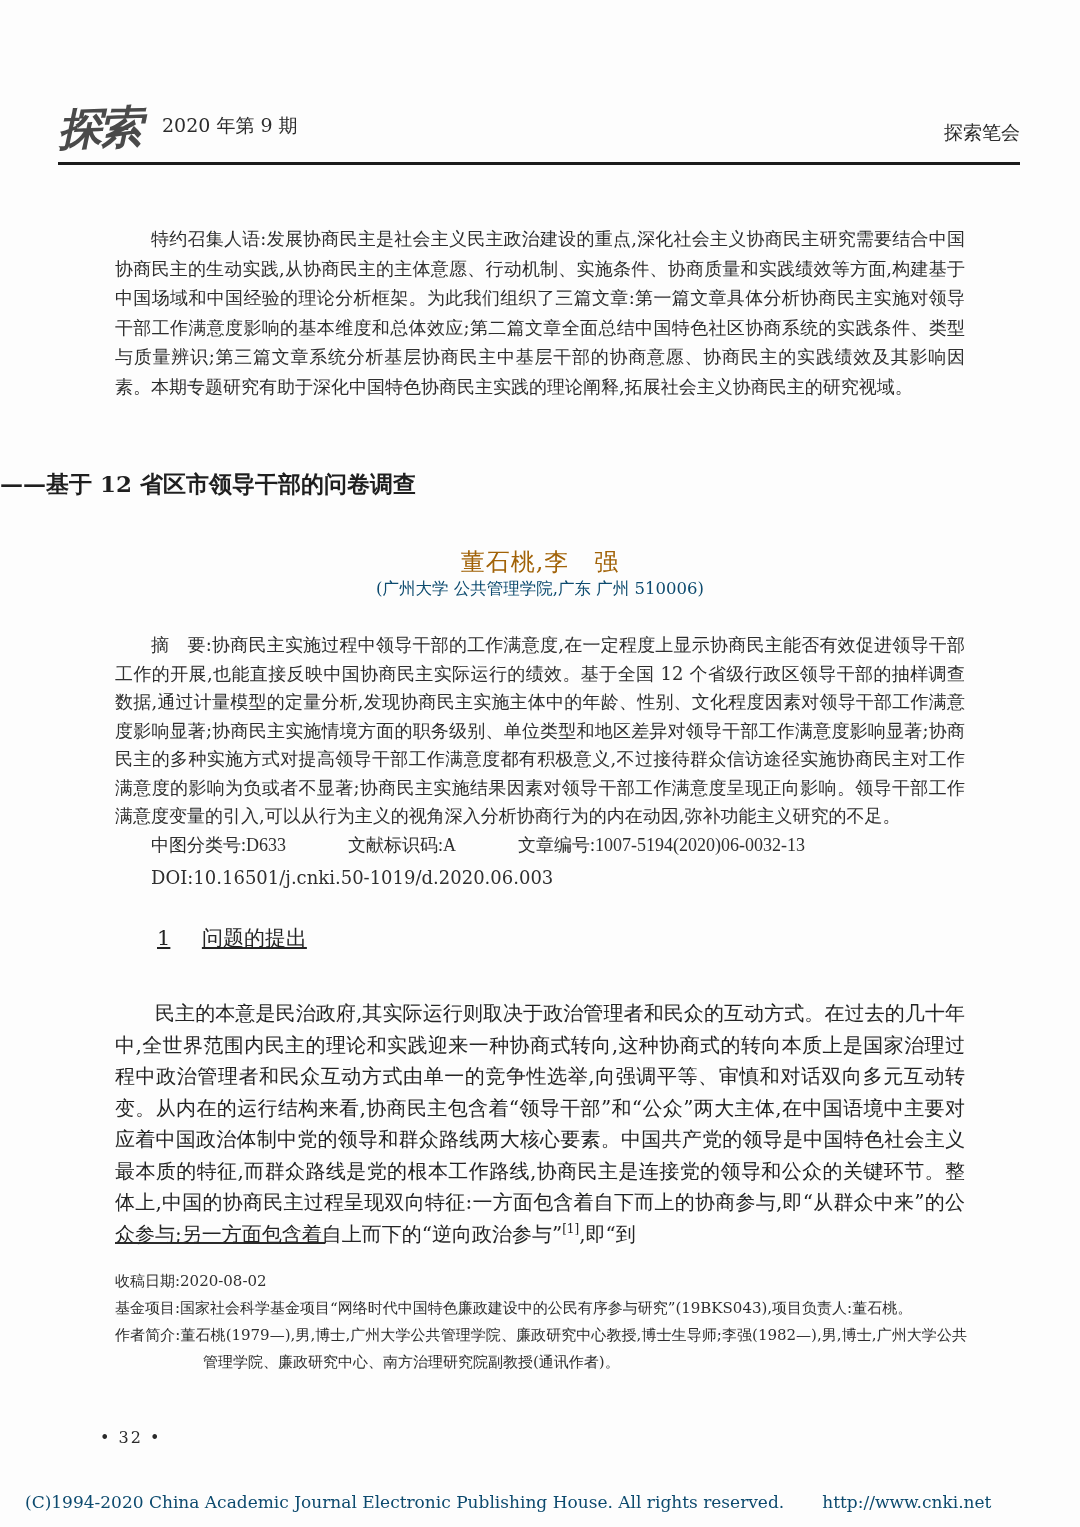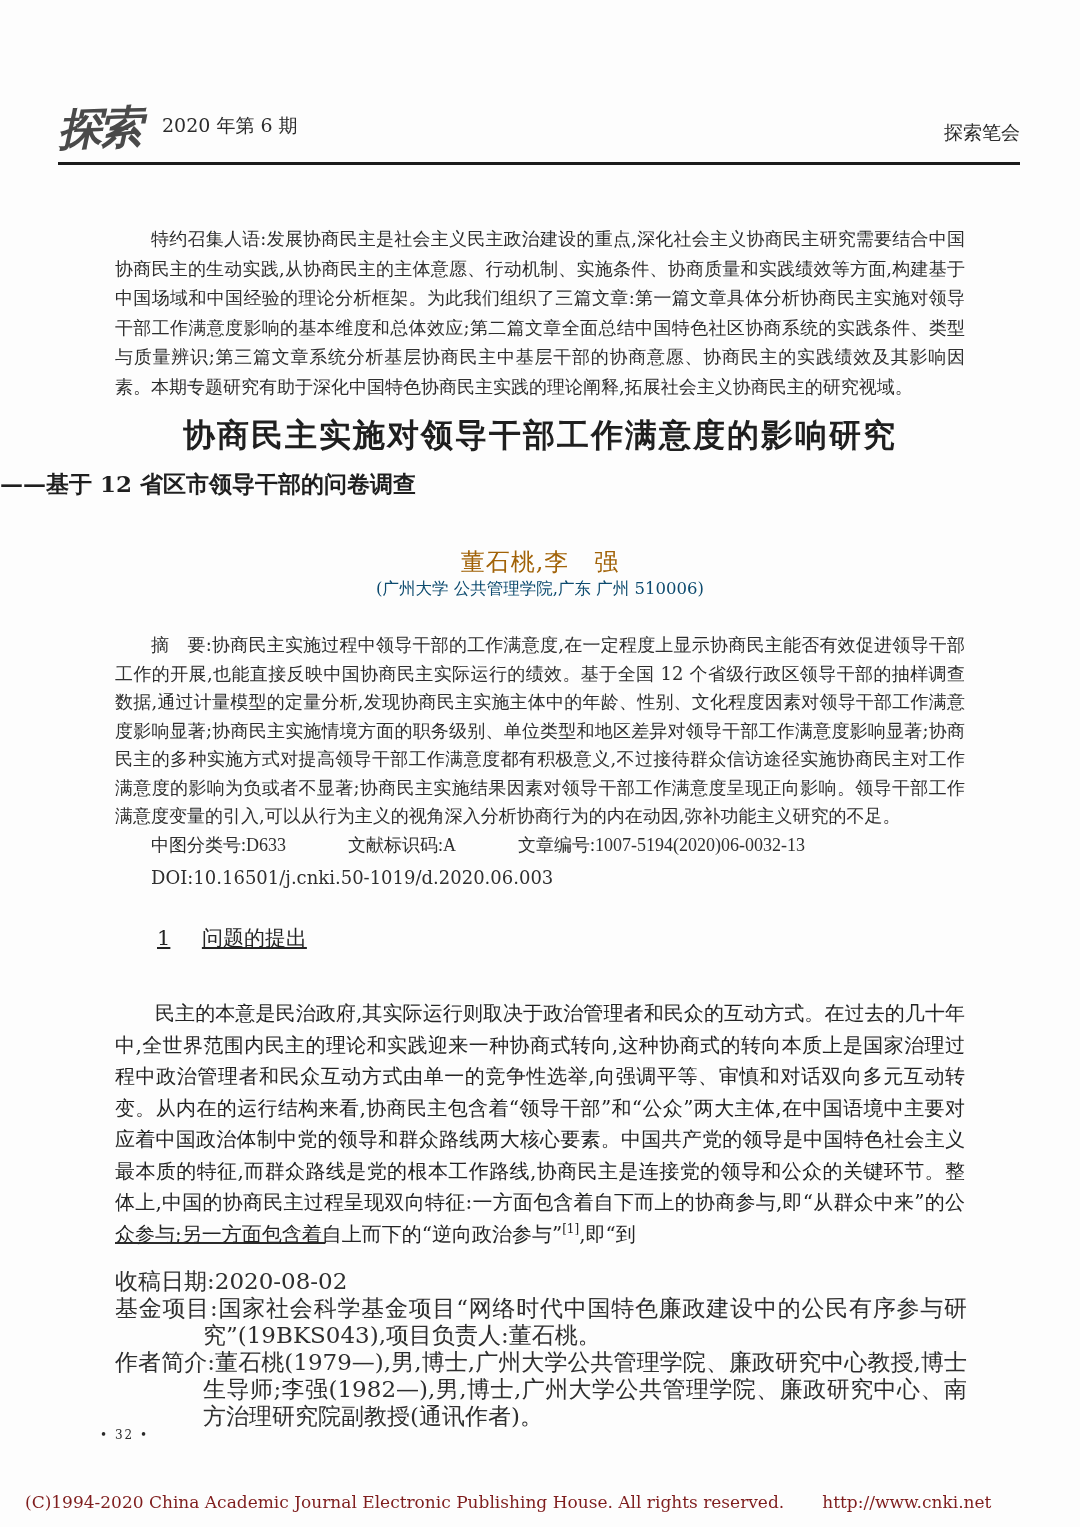--- a/index.html
+++ b/index.html
@@ -73,50 +73,49 @@
     color:#242424;
   }
   .body-text sup{font-size:12px;line-height:0;}
   
   .fn-divider{
     position:absolute;top:1242px;left:115px;width:210px;height:0;
     border-top:2.5px solid #2a2a2a;
   }
   .footnotes{
     position:absolute;top:1268px;left:115px;width:852px;
-    font-size:23px;line-height:27px;color:#2e2e2e;text-align:justify;
+    font-size:15px;line-height:27px;color:#2e2e2e;text-align:justify;
   }
   .fn-item{padding-left:88px;text-indent:-88px;margin:0;}
   
   .page-number{
     position:absolute;top:1428px;left:100px;
-    font-size:12px;color:#2a2a2a;letter-spacing:2px;
+    font-size:16px;color:#2a2a2a;letter-spacing:2px;
   }
   .copyright-bar{
     position:absolute;top:1492px;left:25px;width:1030px;
-    font-size:17px;color:#7f1d1d;
+    font-size:17px;color:#0c4a6e;
   }
   .copyright-bar .cr-url{margin-left:38px;}
 </style>
 </head>
 <body>
 
 <div class="page">
 
   <div class="header">
     <div class="header-left">
       <span class="logo">探索</span>
-      <span class="issue">2020 年第 6 期</span>
+      <span class="issue">2020 年第 9 期</span>
     </div>
     <span class="column-name">探索笔会</span>
   </div>
 
   <p class="preamble"><span>特约召集人语:</span><span>发展协商民主是社会主义民主政治建设的重点,深化社会主义协商民主研究需要结合中国协商民主的生动实践,从协商民主的主体意愿、行动机制、实施条件、协商质量和实践绩效等方面,构建基于中国场域和中国经验的理论分析框架。为此我们组织了三篇文章:第一篇文章具体分析协商民主实施对领导干部工作满意度影响的基本维度和总体效应;第二篇文章全面总结中国特色社区协商系统的实践条件、类型与质量辨识;第三篇文章系统分析基层协商民主中基层干部的协商意愿、协商民主的实践绩效及其影响因素。本期专题研究有助于深化中国特色协商民主实践的理论阐释,拓展社会主义协商民主的研究视域。</span></p>
 
-  <div class="title">协商民主实施对领导干部工作满意度的影响研究</div>
   <div class="subtitle">——基于 12 省区市领导干部的问卷调查</div>
   <div class="authors">董石桃,李　强</div>
   <div class="affiliation">(广州大学 公共管理学院,广东 广州 510006)</div>
 
   <div class="meta">
     <p class="abstract"><span>摘　要:</span><span>协商民主实施过程中领导干部的工作满意度,在一定程度上显示协商民主能否有效促进领导干部工作的开展,也能直接反映中国协商民主实际运行的绩效。基于全国 12 个省级行政区领导干部的抽样调查数据,通过计量模型的定量分析,发现协商民主实施主体中的年龄、性别、文化程度因素对领导干部工作满意度影响显著;协商民主实施情境方面的职务级别、单位类型和地区差异对领导干部工作满意度影响显著;协商民主的多种实施方式对提高领导干部工作满意度都有积极意义,不过接待群众信访途径实施协商民主对工作满意度的影响为负或者不显著;协商民主实施结果因素对领导干部工作满意度呈现正向影响。领导干部工作满意度变量的引入,可以从行为主义的视角深入分析协商行为的内在动因,弥补功能主义研究的不足。</span></p>
     <p class="clc-line"><span class="seg"><span>中图分类号:</span><span>D633</span></span><span class="seg"><span>文献标识码:</span><span>A</span></span><span class="seg"><span>文章编号:</span><span>1007-5194(2020)06-0032-13</span></span></p>
     <p class="doi">DOI:10.16501/j.cnki.50-1019/d.2020.06.003</p>
   </div>
 

